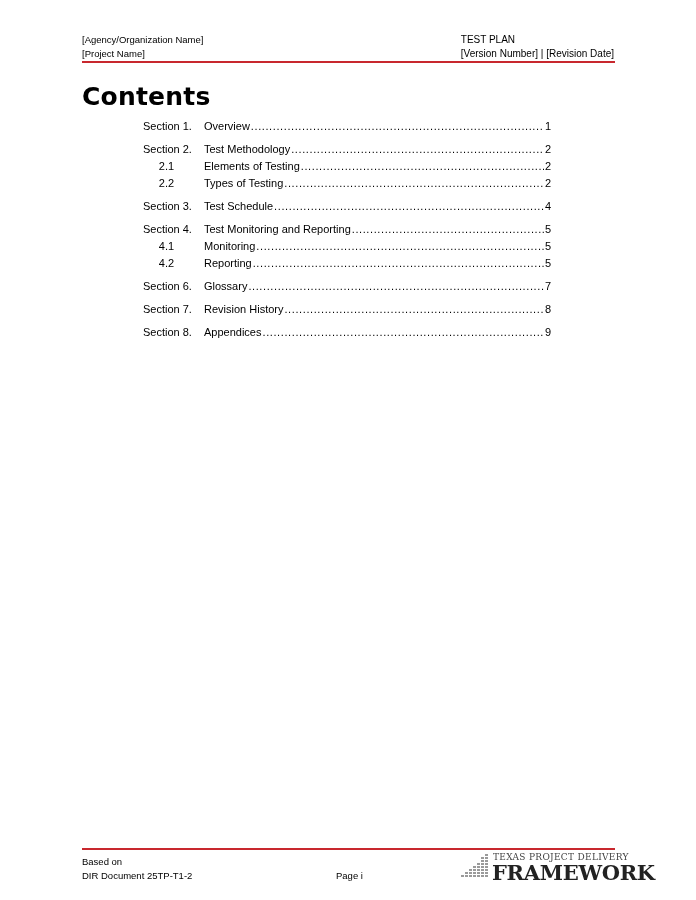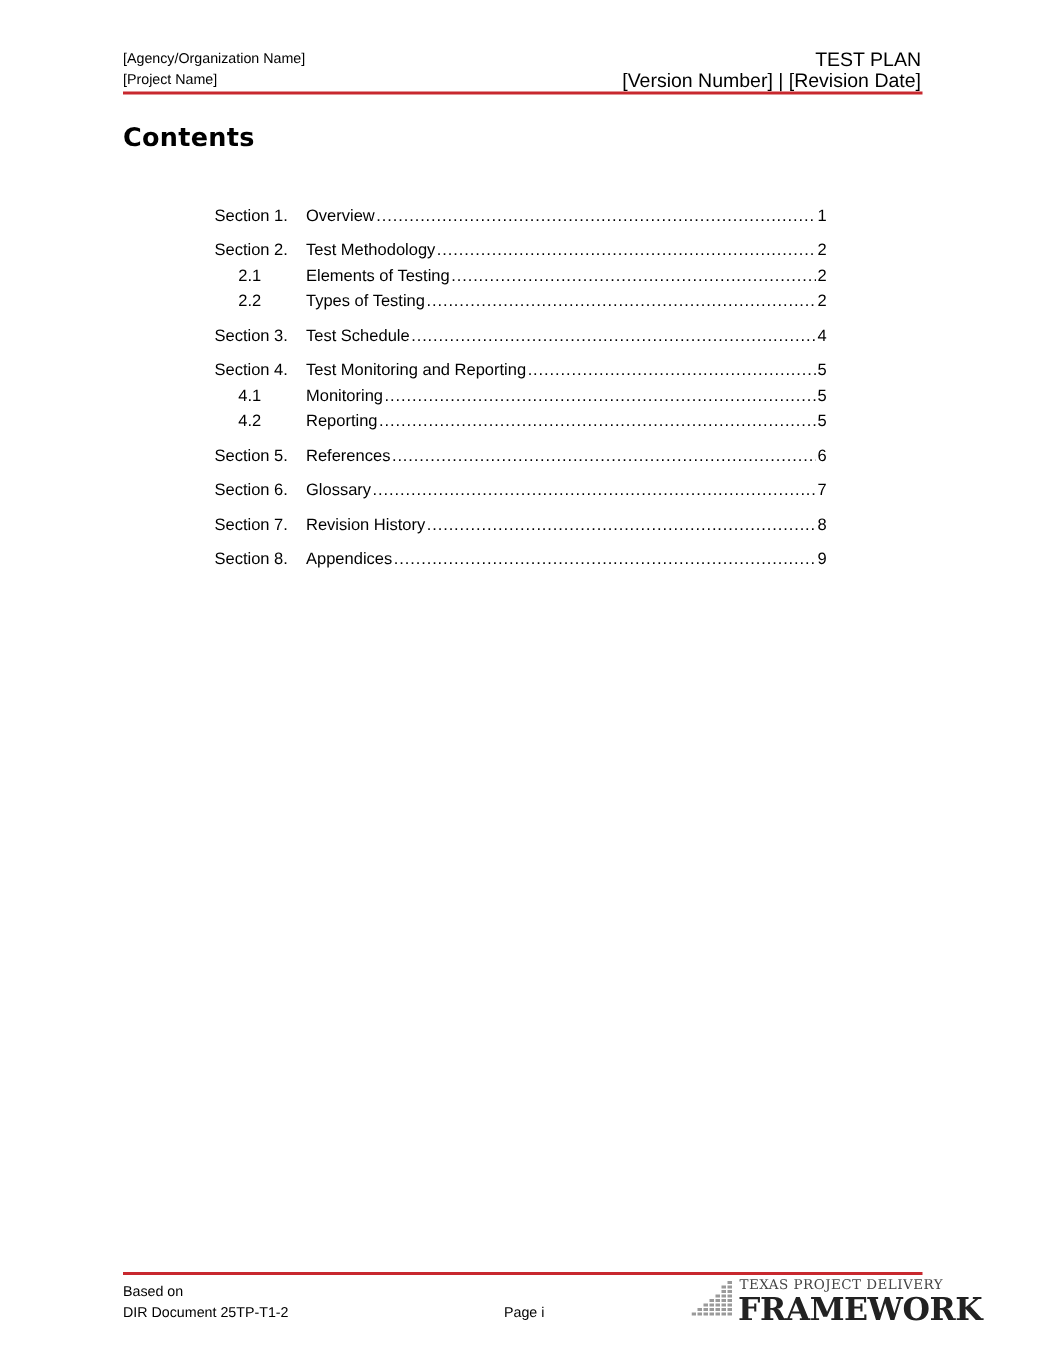--- a/index.html
+++ b/index.html
@@ -1,26 +1,26 @@
 <!DOCTYPE html>
 <html><head>
 <meta charset="utf-8">
 <style>
   html, body { margin:0; padding:0; background:#ffffff; }
   body { width:696px; height:900px; position:relative; overflow:hidden;
          font-family:"Liberation Sans", sans-serif; color:#000; }
   .hdr-left { position:absolute; left:82px; top:33px; font-size:9.5px; line-height:14px; }
-  .hdr-right { position:absolute; right:82px; top:33px; font-size:13px; line-height:14px; text-align:right; }
+  .hdr-right { position:absolute; right:82px; top:33px; font-size:10px; line-height:14px; }
   .rule { position:absolute; left:82px; width:533px; height:2px; background:#c8282e; }
-  .title { position:absolute; left:82px; top:82px; font-size:17px; font-weight:bold;
+  .title { position:absolute; left:82px; top:82px; font-size:25px; font-weight:bold;
            font-family:"DejaVu Sans", sans-serif; letter-spacing:0.2px; }
   .toc { position:absolute; left:143px; top:118px; width:408px; font-size:11px; }
   .toc-row { display:flex; align-items:baseline; height:17px; line-height:17px; white-space:nowrap; }
   .toc-row.gap { margin-top:6px; }
-  .num { width:61px; flex:none;margin-top:18px; }
+  .num { width:61px; flex:none; }
   .num.sub { text-align:center; width:47px; padding-right:14px; }
   .lbl { flex:none; }
   .dots { flex:1; overflow:hidden; margin:0 1px; }
   .dots::after { content:"................................................................................................................................................................"; letter-spacing:0.6px; }
   .pg { flex:none; width:6px; text-align:right; }
   .ftr-left { position:absolute; left:82px; top:855px; font-size:9.5px; line-height:14px; }
   .ftr-page { position:absolute; left:336px; top:869px; font-size:9.5px; line-height:14px; }
   .logo { position:absolute; left:461px; top:851px; width:156px; height:28px; }
   .logo-bars { position:absolute; left:0; top:0; width:32px; height:28px; }
   .logo-top { position:absolute; left:32px; top:1px; font-family:"DejaVu Serif", serif; font-size:9px; color:#444; letter-spacing:0.3px; white-space:nowrap; }
@@ -86,26 +86,20 @@
     <span class="dots"></span>
     <span class="pg">5</span>
   </div>
   <div class="toc-row">
     <span class="num sub">4.2</span>
     <span class="lbl">Reporting</span>
     <span class="dots"></span>
     <span class="pg">5</span>
   </div>
   <div class="toc-row gap">
-    <span class="num">Section 5.</span>
-    <span class="lbl">References</span>
-    <span class="dots"></span>
-    <span class="pg">6</span>
-  </div>
-  <div class="toc-row gap">
     <span class="num">Section 6.</span>
     <span class="lbl">Glossary</span>
     <span class="dots"></span>
     <span class="pg">7</span>
   </div>
   <div class="toc-row gap">
     <span class="num">Section 7.</span>
     <span class="lbl">Revision History</span>
     <span class="dots"></span>
     <span class="pg">8</span>

